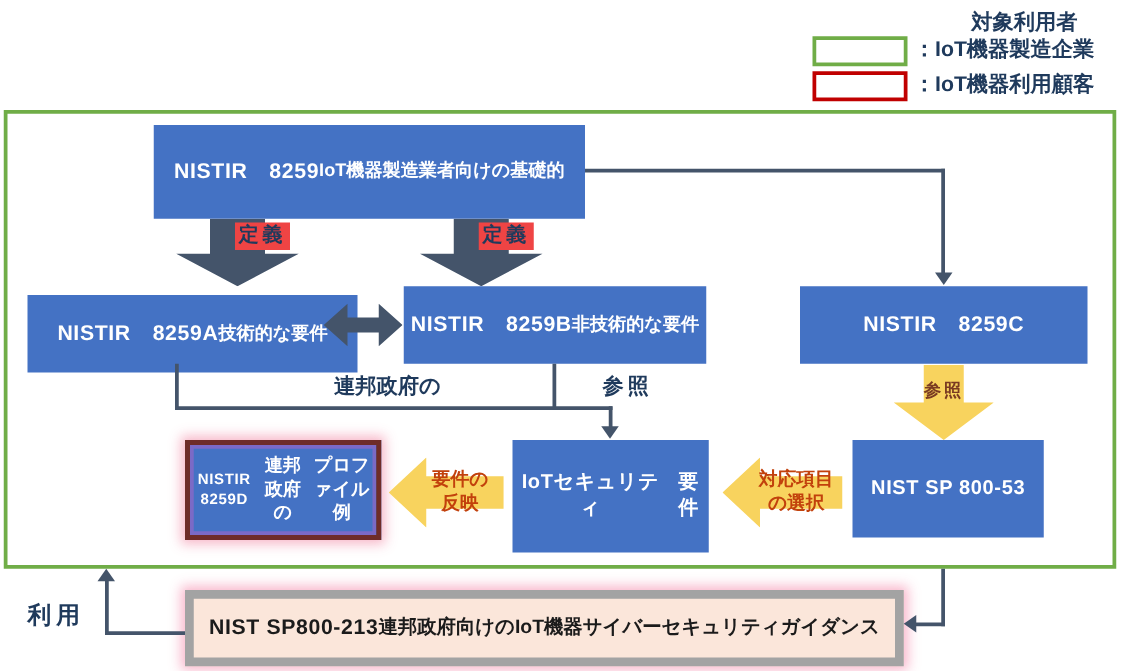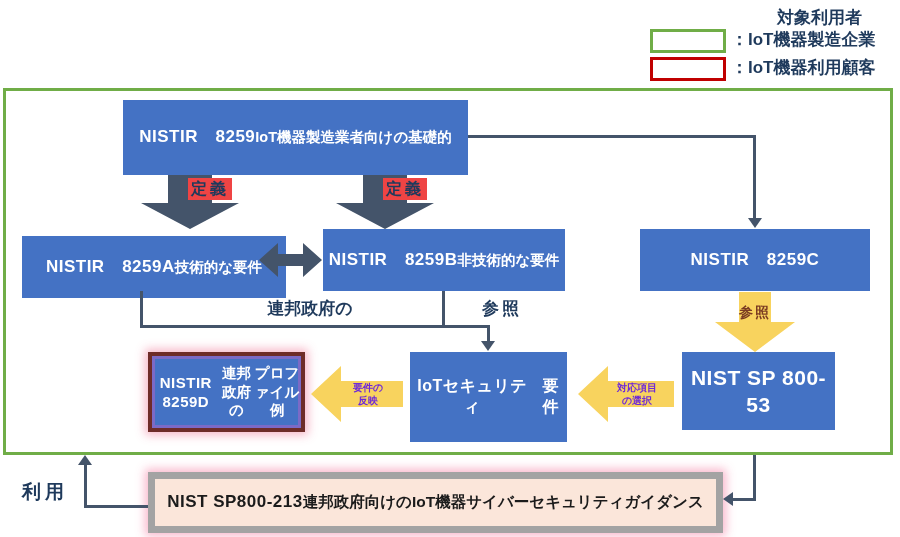--- a/index.html
+++ b/index.html
@@ -37,22 +37,22 @@
   .line{background:#44546A;}
   .ah-down{width:0;height:0;border-left:7px solid transparent;border-right:7px solid transparent;border-top:10px solid #44546A;}
   .ah-up{width:0;height:0;border-left:7px solid transparent;border-right:7px solid transparent;border-bottom:10px solid #44546A;}
   .ah-left{width:0;height:0;border-top:7px solid transparent;border-bottom:7px solid transparent;border-right:10px solid #44546A;}
   
   .lbl{font-weight:bold;color:#1F3A5C;text-align:center;white-space:nowrap;}
   .lbl-define{font-size:16px;background:#ef4444;padding:0 3px;letter-spacing:3px;line-height:1.4;}
   
   .ya-label{
     position:absolute;top:50%;transform:translateY(-50%);
-    width:100%;text-align:center;font-size:10px;font-weight:bold;
-    color:#6d28d9;line-height:1.25;
+    width:100%;text-align:center;font-size:15px;font-weight:bold;
+    color:#c2410c;line-height:1.25;
   }
   .ya-label.down{top:12px;transform:none;color:#7A3B22;font-size:14px;letter-spacing:2px;}
   svg{display:block;}
 </style>
 </head>
 <body>
 
 <div id="canvas">
 
   <div class="abs legend-title" style="left:700px;top:6px;width:162px;">対象利用者</div>
@@ -116,21 +116,21 @@
   <div class="abs ah-down" style="left:481px;top:341px;"></div>
 
   <div class="abs" style="left:715px;top:292px;width:80px;height:60px;">
     <svg width="80" height="60" viewBox="0 0 80 60">
         <polygon points="24,0 56,0 56,30 80,30 40,60 0,30 24,30" fill="#F8D35E"></polygon>
       </svg>
     <div class="ya-label down">参照</div>
   </div>
 
   <div class="abs node node-8259d" style="left:148px;top:352px;width:157px;height:80px;">
-    <div class="t" style="font-size:15px;text-align:center;">NISTIR　8259D</div>
+    <div class="t" style="font-size:12px;text-align:center;">NISTIR　8259D</div>
     <div class="s">連邦政府の</div>
     <div class="s">プロファイル例</div>
   </div>
 
   <div class="abs" style="left:311px;top:366px;width:92px;height:56px;">
     <svg width="92" height="56" viewBox="0 0 92 56">
         <polygon points="0,28 30,0 30,15 92,15 92,41 30,41 30,56" fill="#F8D35E"></polygon>
       </svg>
     <div class="ya-label" style="padding-left:22px;box-sizing:border-box;">
       <div>要件の</div>
@@ -147,21 +147,21 @@
     <svg width="96" height="56" viewBox="0 0 96 56">
         <polygon points="0,28 30,0 30,15 96,15 96,41 30,41 30,56" fill="#F8D35E"></polygon>
       </svg>
     <div class="ya-label" style="padding-left:22px;box-sizing:border-box;">
       <div>対応項目</div>
       <div>の選択</div>
     </div>
   </div>
 
   <div class="abs node" style="left:682px;top:352px;width:153px;height:78px;">
-    <div class="t" style="font-size:21px;text-align:center;">NIST SP 800-53</div>
+    <div class="t" style="font-size:16px;text-align:center;">NIST SP 800-53</div>
   </div>
 
   <div class="abs node node-sp213" style="left:148px;top:472px;width:575px;height:61px;">
     <div class="t">NIST SP800-213</div>
     <div class="s">連邦政府向けのIoT機器サイバーセキュリティガイダンス</div>
   </div>
 
   <div class="abs ah-up" style="left:78px;top:455px;"></div>
   <div class="abs line" style="left:84px;top:463px;width:3px;height:45px;"></div>
   <div class="abs line" style="left:84px;top:505px;width:64px;height:3px;"></div>

